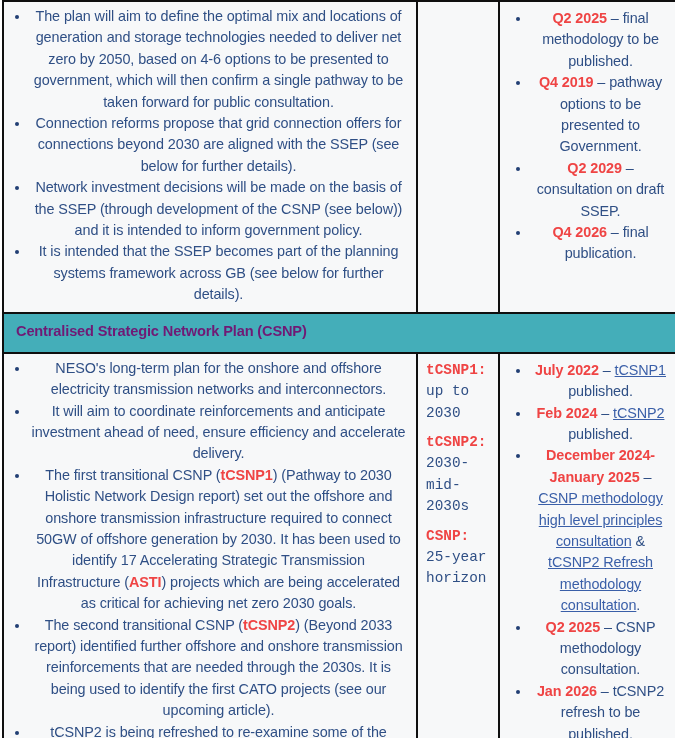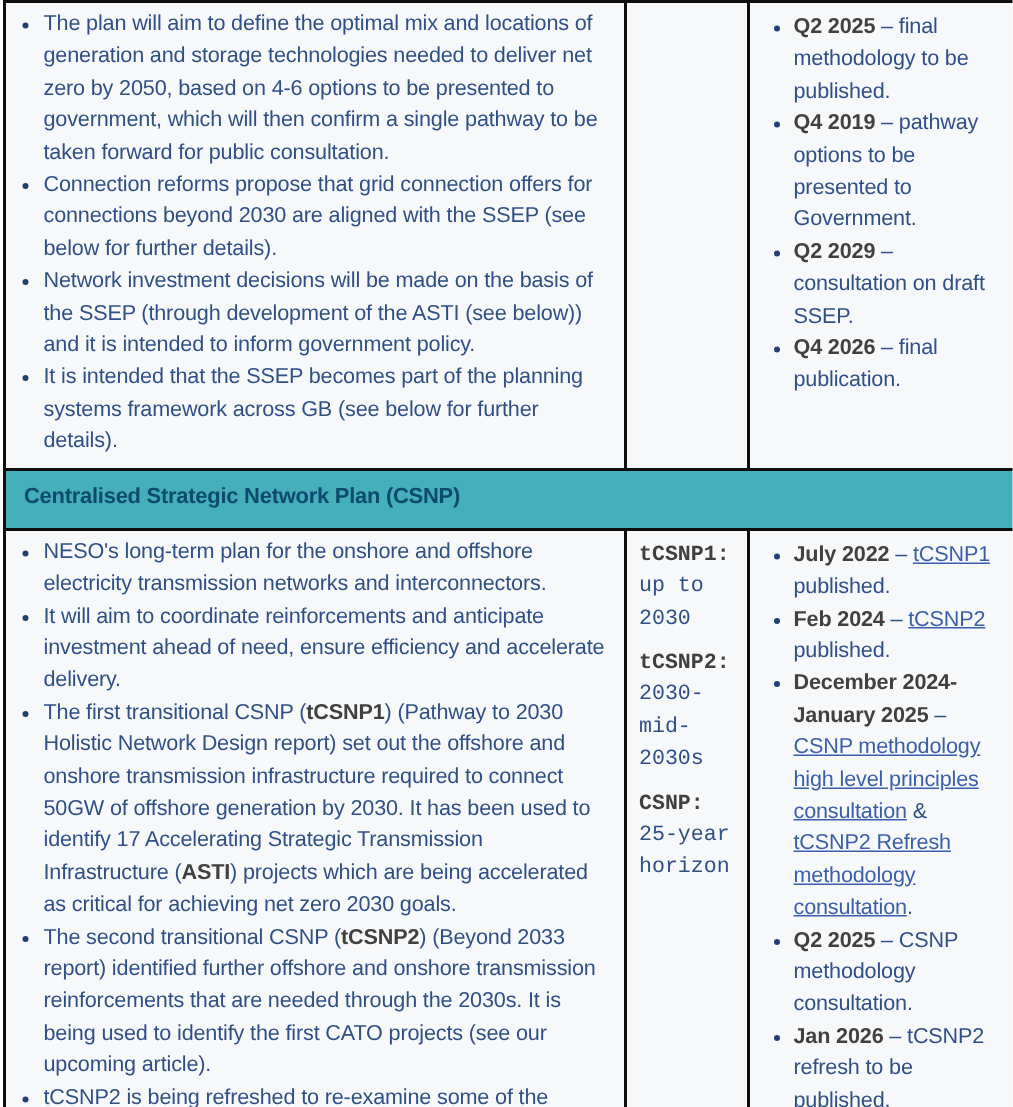--- a/index.html
+++ b/index.html
@@ -46,20 +46,21 @@
     padding: 4px 8px 6px 6px;
   }
   .cell-inner.narrow {
     padding: 6px 6px 6px 8px;
   }
 
   ul.bullets {
     list-style: none;
     margin: 0;
     padding: 0;
+    text-align: center;
   }
   ul.bullets > li {
     position: relative;
     padding-left: 19px;
     margin: 0 0 0 0;
     color: #2f4f85;
     font-size: 14.4px;
     line-height: 21.4px;
     letter-spacing: -0.1px;
   }
@@ -81,62 +82,62 @@
   }
 
   .para {
     color: #2f4f85;
     font-size: 14.4px;
     line-height: 21.4px;
     margin: 0 0 8px 0;
     font-family: Liberation Mono, monospace;
   }
   .para:last-child { margin-bottom: 12px; }
-  .para b, ul.bullets b { font-weight: bold; color: #404040; }
+  .para b, ul.bullets b { font-weight: bold; color: #ef4444; }
 
   a.xlink {
     color: #3a5fa8;
     text-decoration: underline;
   }
 
   
   tr.banner-row > td {
     background: #44aeb9;
     border-left: 2px solid #0f0f0f;
     border-right: 2px solid #0f0f0f;
     border-top: 2px solid #0f0f0f;
     border-bottom: 2px solid #0f0f0f;
     padding: 0;
   }
   .banner-inner {
     padding: 8px 8px 10px 12px;
     height: 20px;
   }
   .banner-title {
-    color: #0c4a6e;
+    color: #701a75;
     font-weight: bold;
     font-size: 14.6px;
     line-height: 18px;
     letter-spacing: -0.15px;
   }
 </style>
 </head>
 <body>
 
 <div class="page">
   <table class="matrix">
     <tbody>
 
       <tr class="section-row">
         <td class="col-desc">
           <div class="cell-inner">
             <ul class="bullets" id="sec0-desc">
                 <li>The plan will aim to define the optimal mix and locations of generation and storage technologies needed to deliver net zero by 2050, based on 4-6 options to be presented to government, which will then confirm a single pathway to be taken forward for public consultation.</li>
                 <li>Connection reforms propose that grid connection offers for connections beyond 2030 are aligned with the SSEP (see below for further details).</li>
-                <li>Network investment decisions will be made on the basis of the SSEP (through development of the ASTI (see below)) and it is intended to inform government policy.</li>
+                <li>Network investment decisions will be made on the basis of the SSEP (through development of the CSNP (see below)) and it is intended to inform government policy.</li>
                 <li>It is intended that the SSEP becomes part of the planning systems framework across GB (see below for further details).</li>
               </ul>
           </div>
         </td>
         <td class="col-period">
           <div class="cell-inner narrow" id="sec0-period"></div>
         </td>
         <td class="col-dates">
           <div class="cell-inner narrow">
             <ul class="bullets tight" id="sec0-dates">

